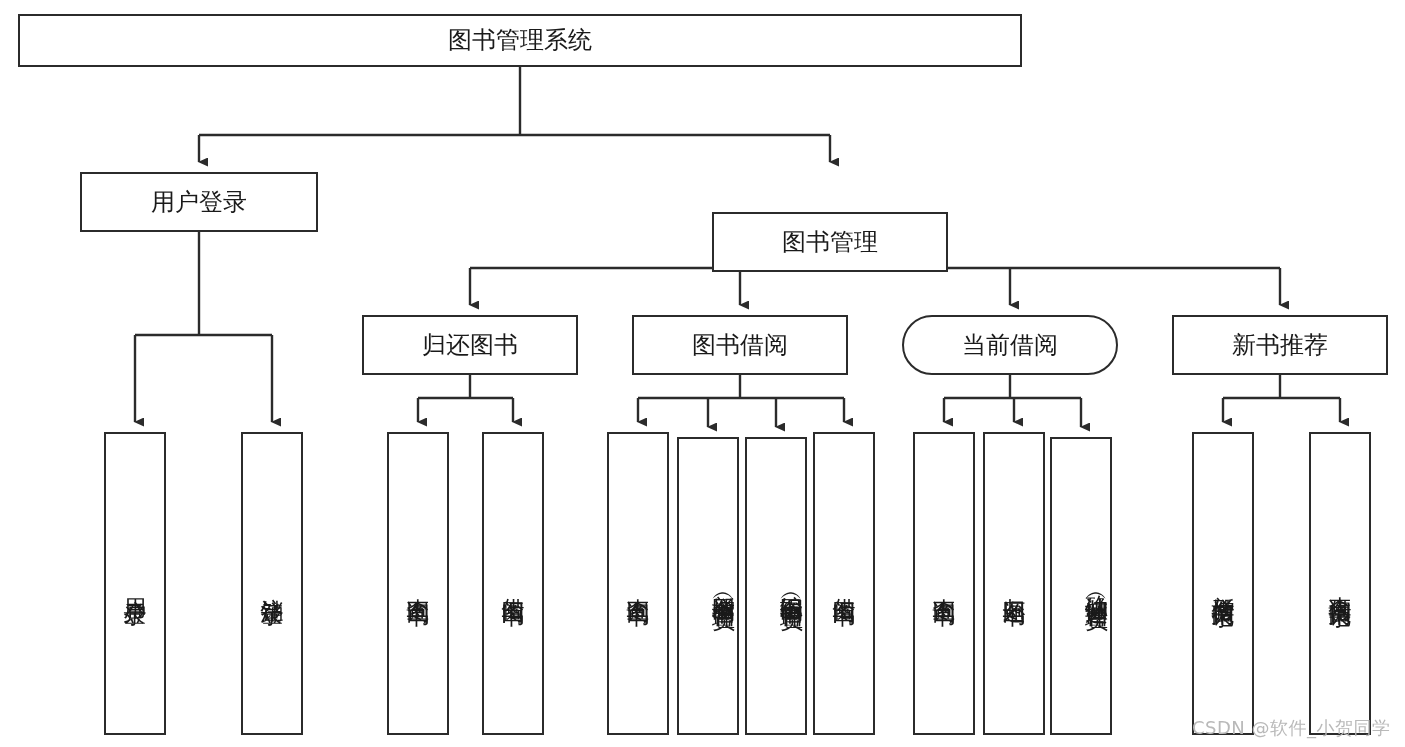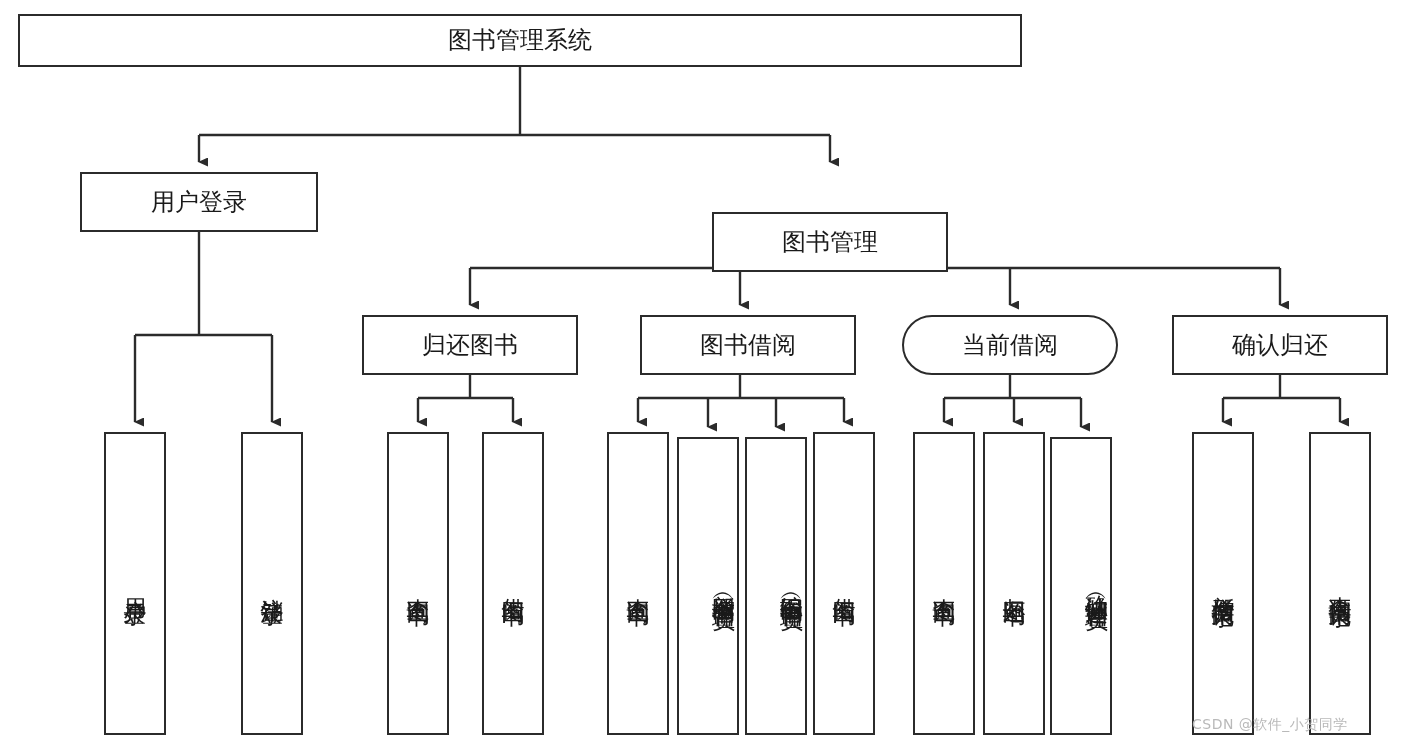--- a/index.html
+++ b/index.html
@@ -49,21 +49,21 @@
     padding: 6px 0;
   }
   .node.vertical.top-aligned {
     align-items: flex-start;
   }
   .node.vertical.mid-aligned {
     align-items: center;
   }
   .watermark {
     position: absolute;
-    font-size: 14px;
+    font-size: 18px;
     color: #b9b9b9;
     white-space: nowrap;
     letter-spacing: 0.5px;
   }
 </style>
 </head>
 <body>
 
 <div id="diagram-root">
   <svg id="diagram-svg" viewBox="0 0 1405 747" xmlns="http://www.w3.org/2000/svg">
@@ -115,28 +115,28 @@
       </div>
       <div class="node horizontal " style="left: 80px; top: 172px; width: 238px; height: 60px;">
         <span>用户登录</span>
       </div>
       <div class="node horizontal " style="left: 712px; top: 172px; width: 236px; height: 60px; margin-top: 40px;">
         <span>图书管理</span>
       </div>
       <div class="node horizontal " style="left: 362px; top: 315px; width: 216px; height: 60px;">
         <span>归还图书</span>
       </div>
-      <div class="node horizontal " style="left: 632px; top: 315px; width: 216px; height: 60px; margin-left: 8px;">
+      <div class="node horizontal " style="left: 632px; top: 315px; width: 216px; height: 60px;">
         <span>图书借阅</span>
       </div>
       <div class="node horizontal " style="left: 902px; top: 315px; width: 216px; height: 60px; border-radius: 30px;">
         <span>当前借阅</span>
       </div>
       <div class="node horizontal " style="left: 1172px; top: 315px; width: 216px; height: 60px;">
-        <span>确认归还</span>
+        <span>新书推荐</span>
       </div>
       <div class="node vertical mid-aligned" style="left: 104px; top: 432px; width: 62px; height: 303px;">
         <span>用户登录</span>
       </div>
       <div class="node vertical mid-aligned" style="left: 241px; top: 432px; width: 62px; height: 303px;">
         <span>注销登录</span>
       </div>
       <div class="node vertical mid-aligned" style="left: 387px; top: 432px; width: 62px; height: 303px;">
         <span>查询图书</span>
       </div>

